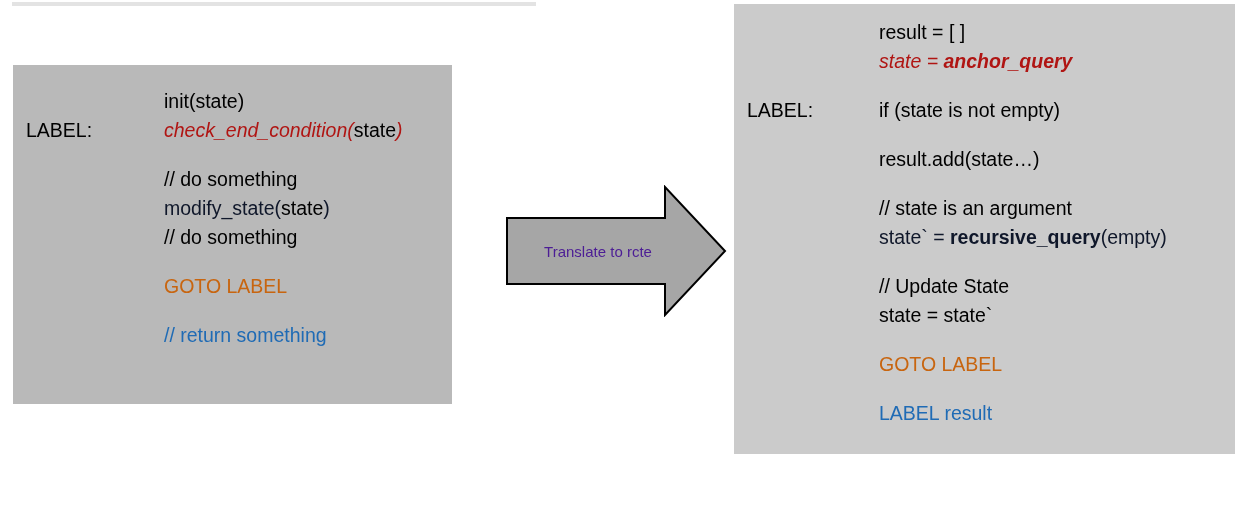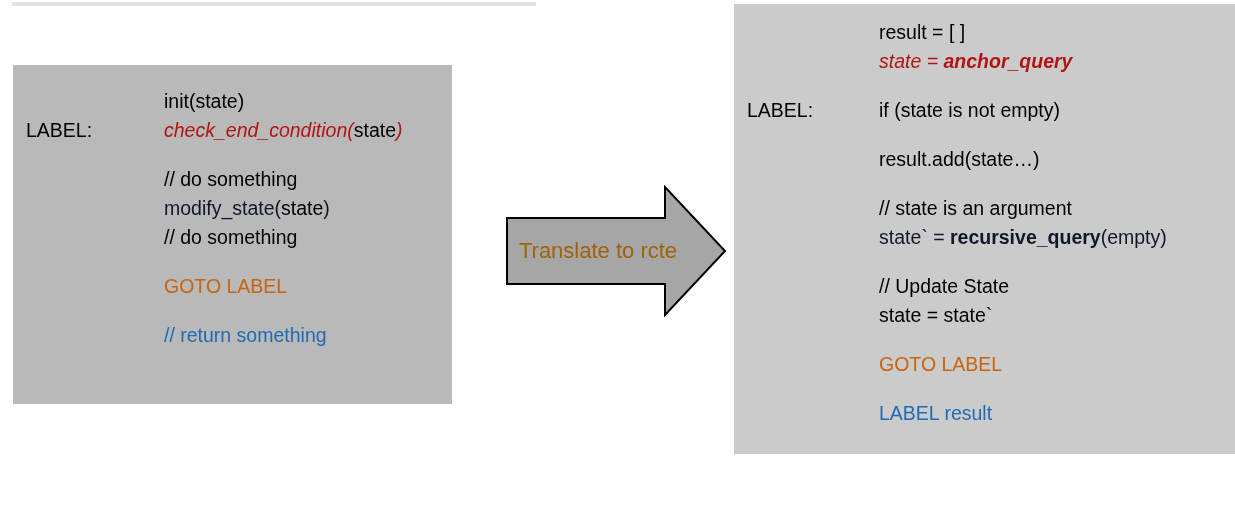--- a/index.html
+++ b/index.html
@@ -102,22 +102,22 @@
   .arrow-wrap svg { display: block; }
   .arrow-label {
     position: absolute;
     left: 14px;
     top: 0;
     width: 158px;
     height: 132px;
     display: flex;
     align-items: center;
     justify-content: center;
-    font-size: 22px;
-    color: #a16207;
+    font-size: 15px;
+    color: #4c1d95;
     white-space: pre;
   }
 </style>
 </head>
 <body>
 
 <div id="canvas" style="width: 1235px; height: 530px; background: rgb(255, 255, 255);">
 
   <div class="top-rule" style="background: rgb(227, 227, 227);"></div>
 

